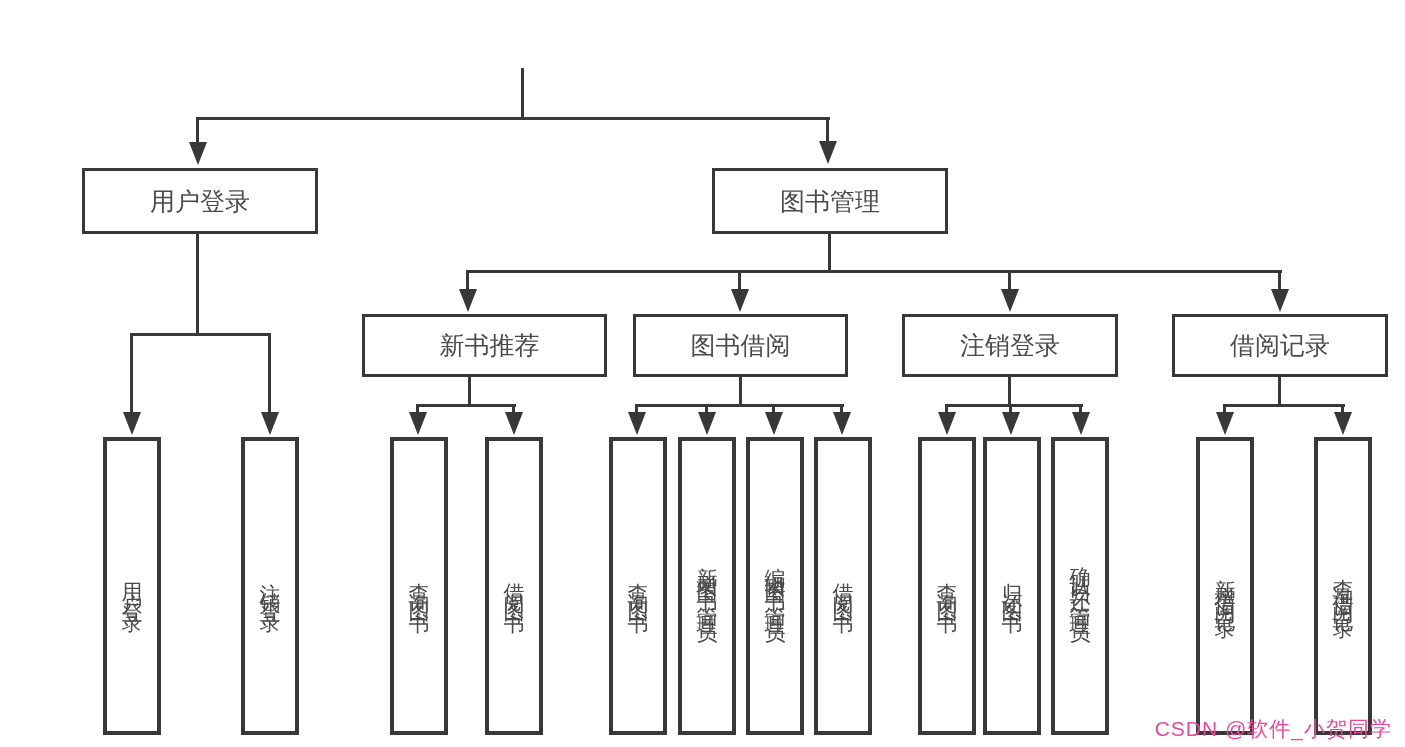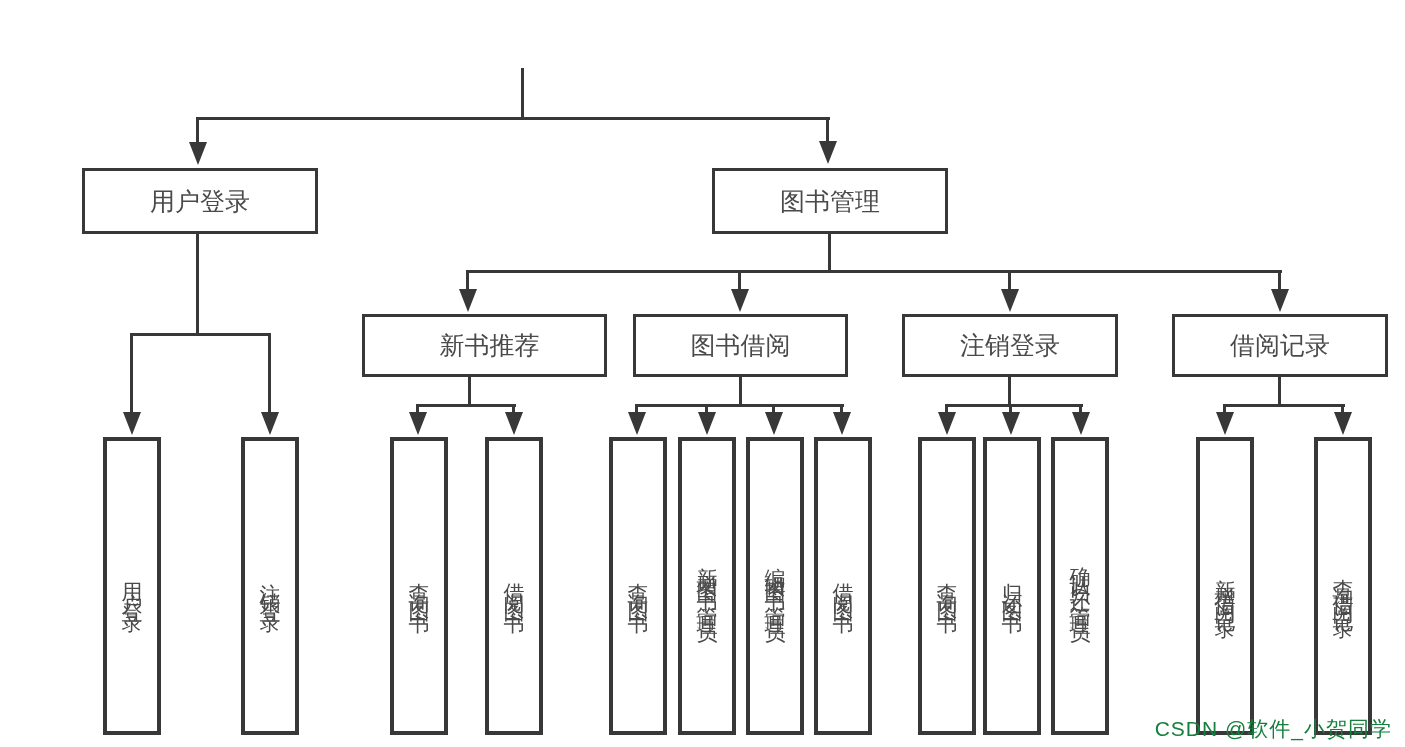--- a/index.html
+++ b/index.html
@@ -20,21 +20,21 @@
   .vnode.long{letter-spacing:8px;}
   .line{position:absolute;background:#383838;}
   .vl{width:3px;}
   .hl{height:3px;}
   .arrow{
     position:absolute;width:0;height:0;
     border-left:9px solid transparent;border-right:9px solid transparent;
     border-top:23px solid #383838;
   }
   .watermark{
-    position:absolute;right:13px;bottom:4px;font-size:21px;color:#15803d;letter-spacing:1px;
+    position:absolute;right:13px;bottom:4px;font-size:21px;color:#ec4899;letter-spacing:1px;
   }
 </style>
 </head>
 <body>
 
 <div class="canvas">
 
 
   <div class="line vl" style="left:521px;top:68px;height:51px;"></div>
   <div class="line hl" style="left:197px;top:117px;width:633px;"></div>

